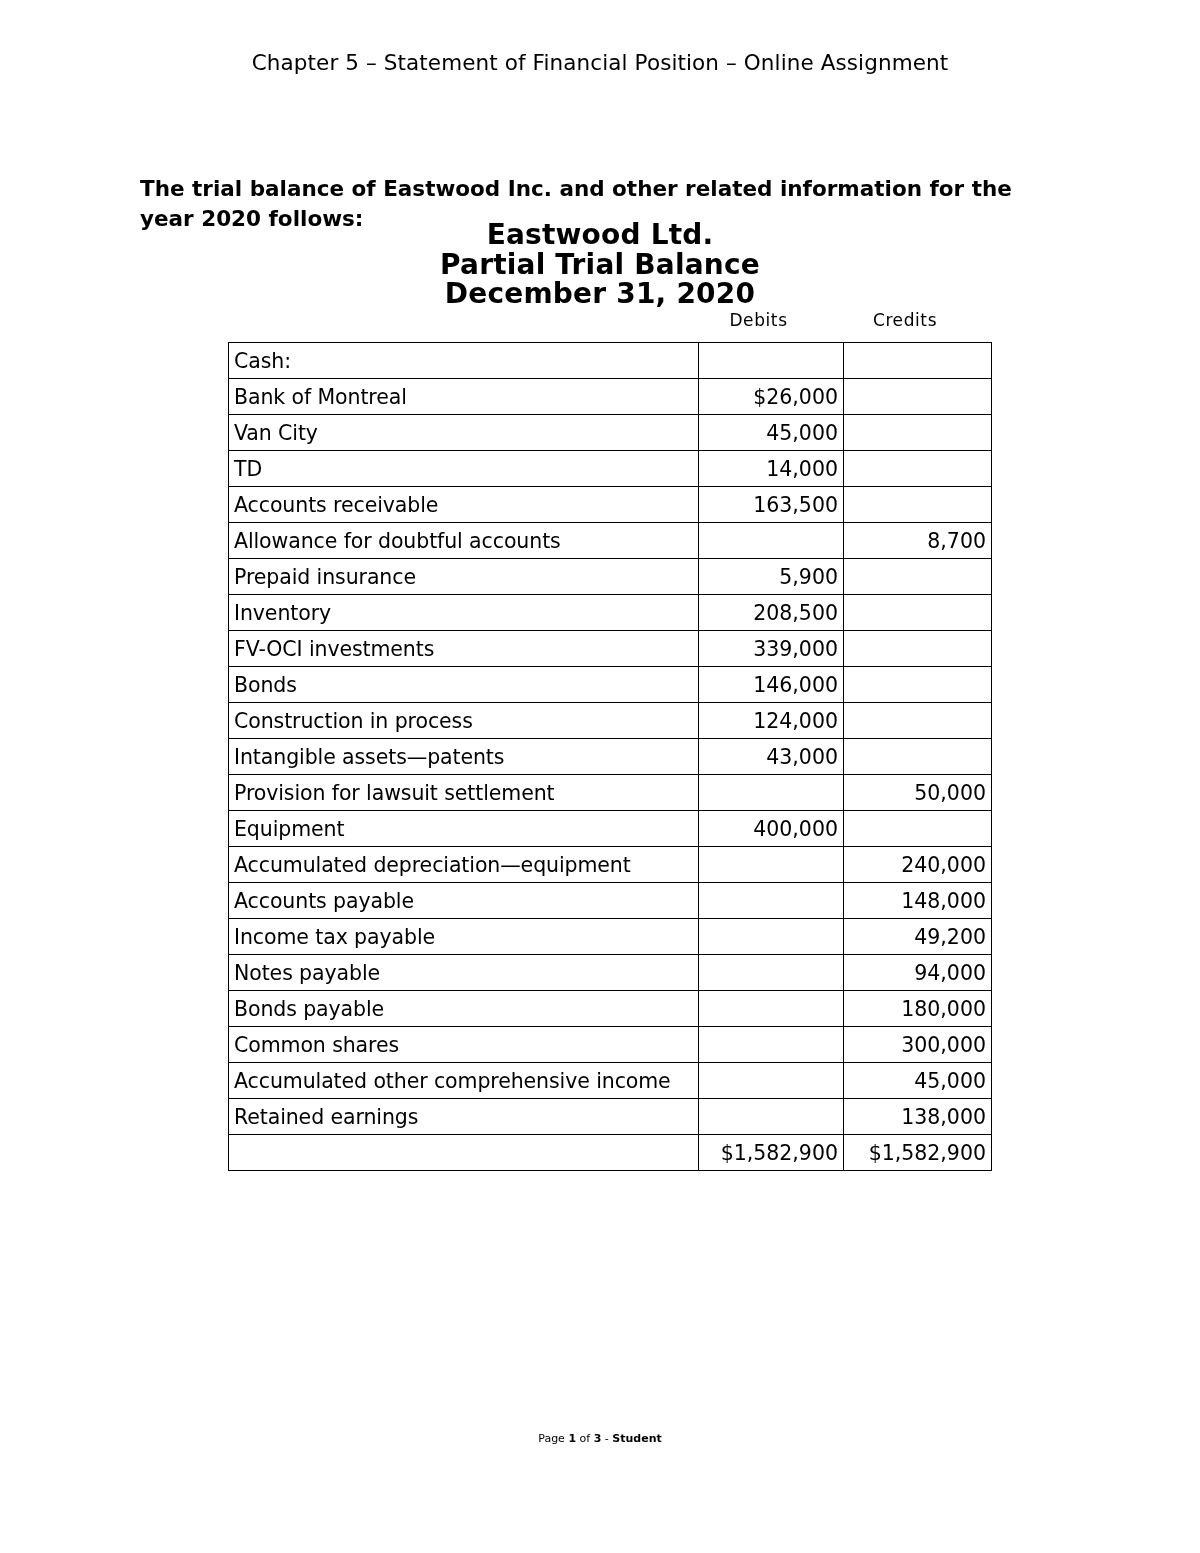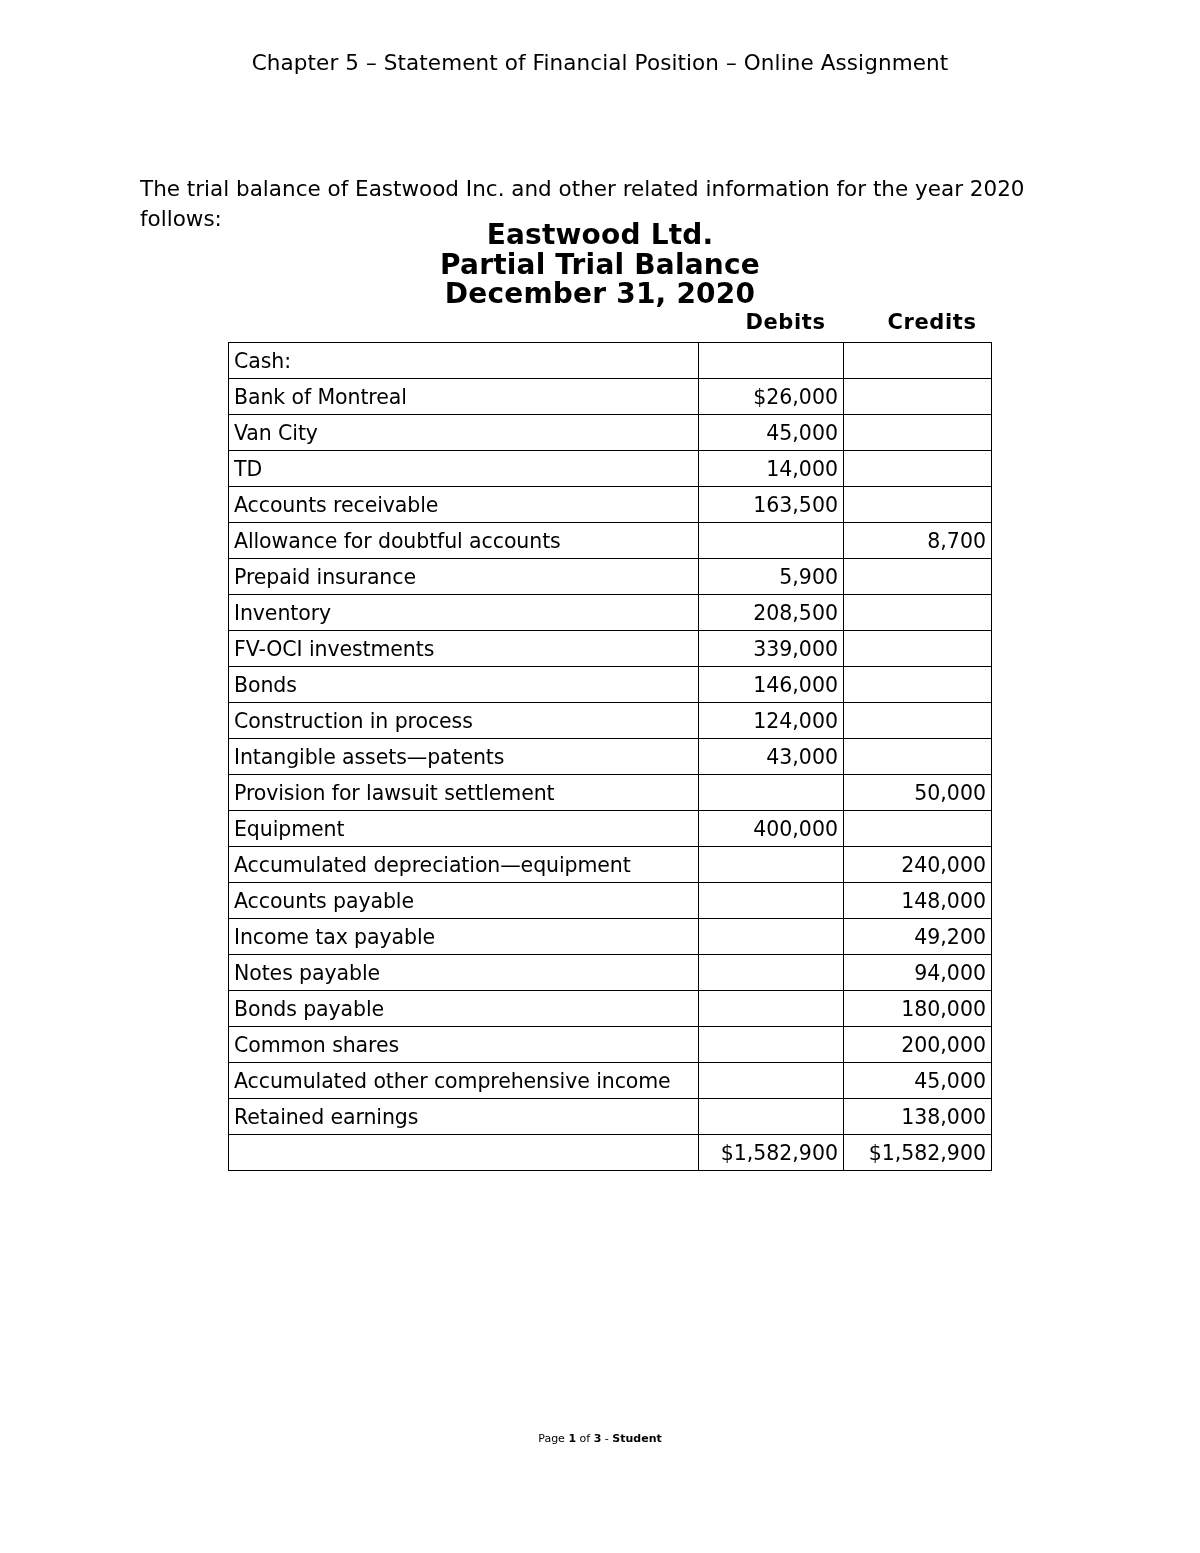--- a/index.html
+++ b/index.html
@@ -35,21 +35,21 @@
   }
 
   
   .intro {
     position: absolute;
     top: 152px;
     left: 140px;
     width: 920px;
     font-size: 21.5px;
     line-height: 30px;
-    font-weight: 400;
+    font-weight: 700;
   }
 
   
   .title-block {
     position: absolute;
     top: 220px;
     left: 0;
     width: 1200px;
     text-align: center;
     font-weight: bold;
@@ -58,25 +58,25 @@
     letter-spacing: 0.2px;
   }
   .title-block div {
     white-space: nowrap;
   }
 
   
   .col-headers {
     position: absolute;
     top: 310px;
-    left: 243px;
+    left: 216px;
     width: 763px;
     display: flex;
-    font-weight: bold;
-    font-size: 21px;
+    font-weight: normal;
+    font-size: 17px;
     letter-spacing: 0.6px;
   }
   .col-headers .ch-label { width: 470px; }
   .col-headers .ch-debits {
     width: 145px;
     text-align: center;
   }
   .col-headers .ch-credits {
     width: 148px;
     text-align: center;
@@ -247,21 +247,21 @@
             <td class="c-credit">94,000</td>
           </tr>
           <tr>
             <td class="c-label">Bonds payable</td>
             <td class="c-debit"></td>
             <td class="c-credit">180,000</td>
           </tr>
           <tr>
             <td class="c-label">Common shares</td>
             <td class="c-debit"></td>
-            <td class="c-credit">200,000</td>
+            <td class="c-credit">300,000</td>
           </tr>
           <tr>
             <td class="c-label">Accumulated other comprehensive income</td>
             <td class="c-debit"></td>
             <td class="c-credit">45,000</td>
           </tr>
           <tr>
             <td class="c-label">Retained earnings</td>
             <td class="c-debit"></td>
             <td class="c-credit">138,000</td>

